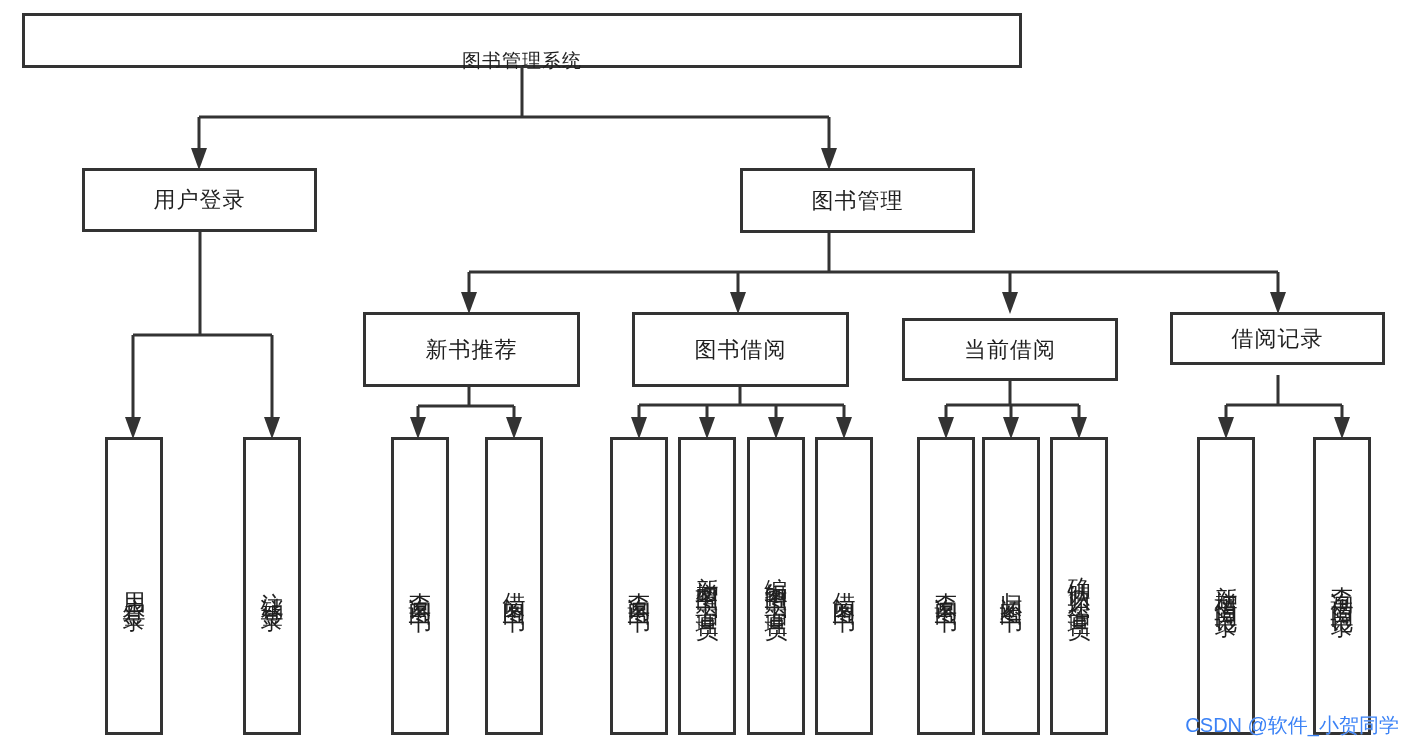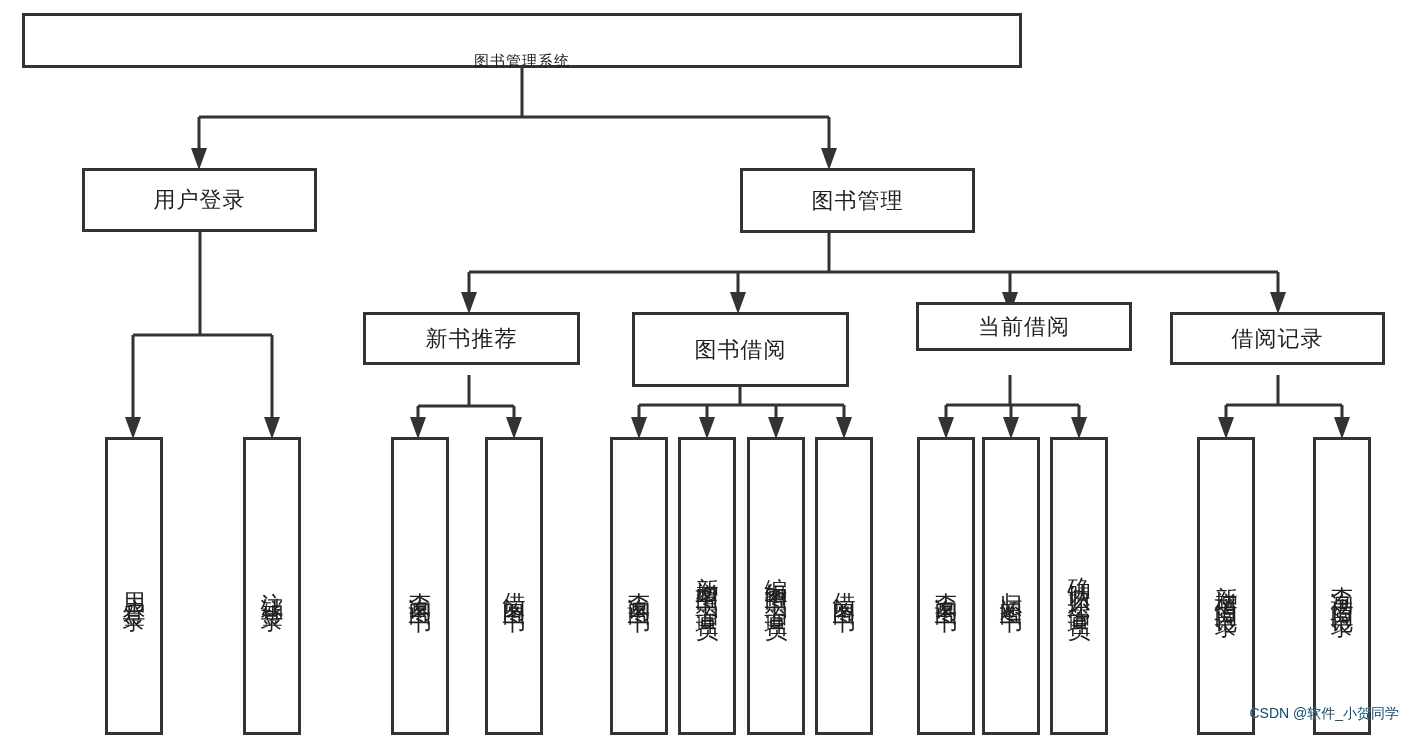--- a/index.html
+++ b/index.html
@@ -25,58 +25,58 @@
     align-items: center;
     justify-content: center;
     color: #1f1f1f;
   }
   .hlabel {
     font-size: 22px;
     letter-spacing: 1px;
     white-space: nowrap;
     color: #1f1f1f;
   }
-  .root-label { font-size: 15px; margin-top: 41px; }
+  .root-label { font-size: 19px; margin-top: 41px; }
   .vtext {
     writing-mode: vertical-rl;
     text-orientation: mixed;
     font-size: 23px;
     letter-spacing: 6px;
     line-height: 1;
     color: #1f1f1f;
     white-space: nowrap;
   }
   
   #node-root   { left: 22px;  top: 13px;  width: 1000px; height: 55px; }
   #node-l2-0   { left: 82px;  top: 168px; width: 235px;  height: 64px; }
   #node-l2-1   { left: 712px; top: 168px; width: 235px;  height: 65px; margin-left: 28px; }
-  #node-l3-0   { left: 363px; top: 312px; width: 217px;  height: 53px; align-items: center; }
+  #node-l3-0   { left: 363px; top: 312px; width: 217px;  height: 75px; align-items: center; }
   #node-l3-1   { left: 632px; top: 312px; width: 217px;  height: 75px; }
-  #node-l3-2   { left: 902px; top: 302px; width: 216px;  height: 49px; margin-left: 14px; }
+  #node-l3-2   { left: 902px; top: 318px; width: 216px;  height: 63px; }
   #node-l3-3   { left: 1170px;top: 312px; width: 215px;  height: 53px; }
   .leaf { top: 437px; height: 298px; width: 58px; }
   #leaf-0  { left: 105px; }
   #leaf-1  { left: 243px; }
   #leaf-2  { left: 391px; }
   #leaf-3  { left: 485px; }
   #leaf-4  { left: 610px; }
   #leaf-5  { left: 678px; }
   #leaf-6  { left: 747px; }
   #leaf-7  { left: 815px; }
   #leaf-8  { left: 917px; }
   #leaf-9  { left: 982px; }
   #leaf-10 { left: 1050px; }
   #leaf-11 { left: 1197px; }
   #leaf-12 { left: 1313px; }
   #watermark {
     position: absolute;
     right: 6px;
-    bottom: 24px;
-    font-size: 14px;
-    color: #0c4a6e;
+    bottom: 8px;
+    font-size: 20px;
+    color: #3b82f6;
     text-shadow: 0 0 1px rgba(255,255,255,0.8);
     white-space: nowrap;
   }
 </style>
 </head>
 <body>
 
 <div id="stage">
 
   <svg id="edges" viewBox="0 0 1405 747" fill="none" xmlns="http://www.w3.org/2000/svg">

